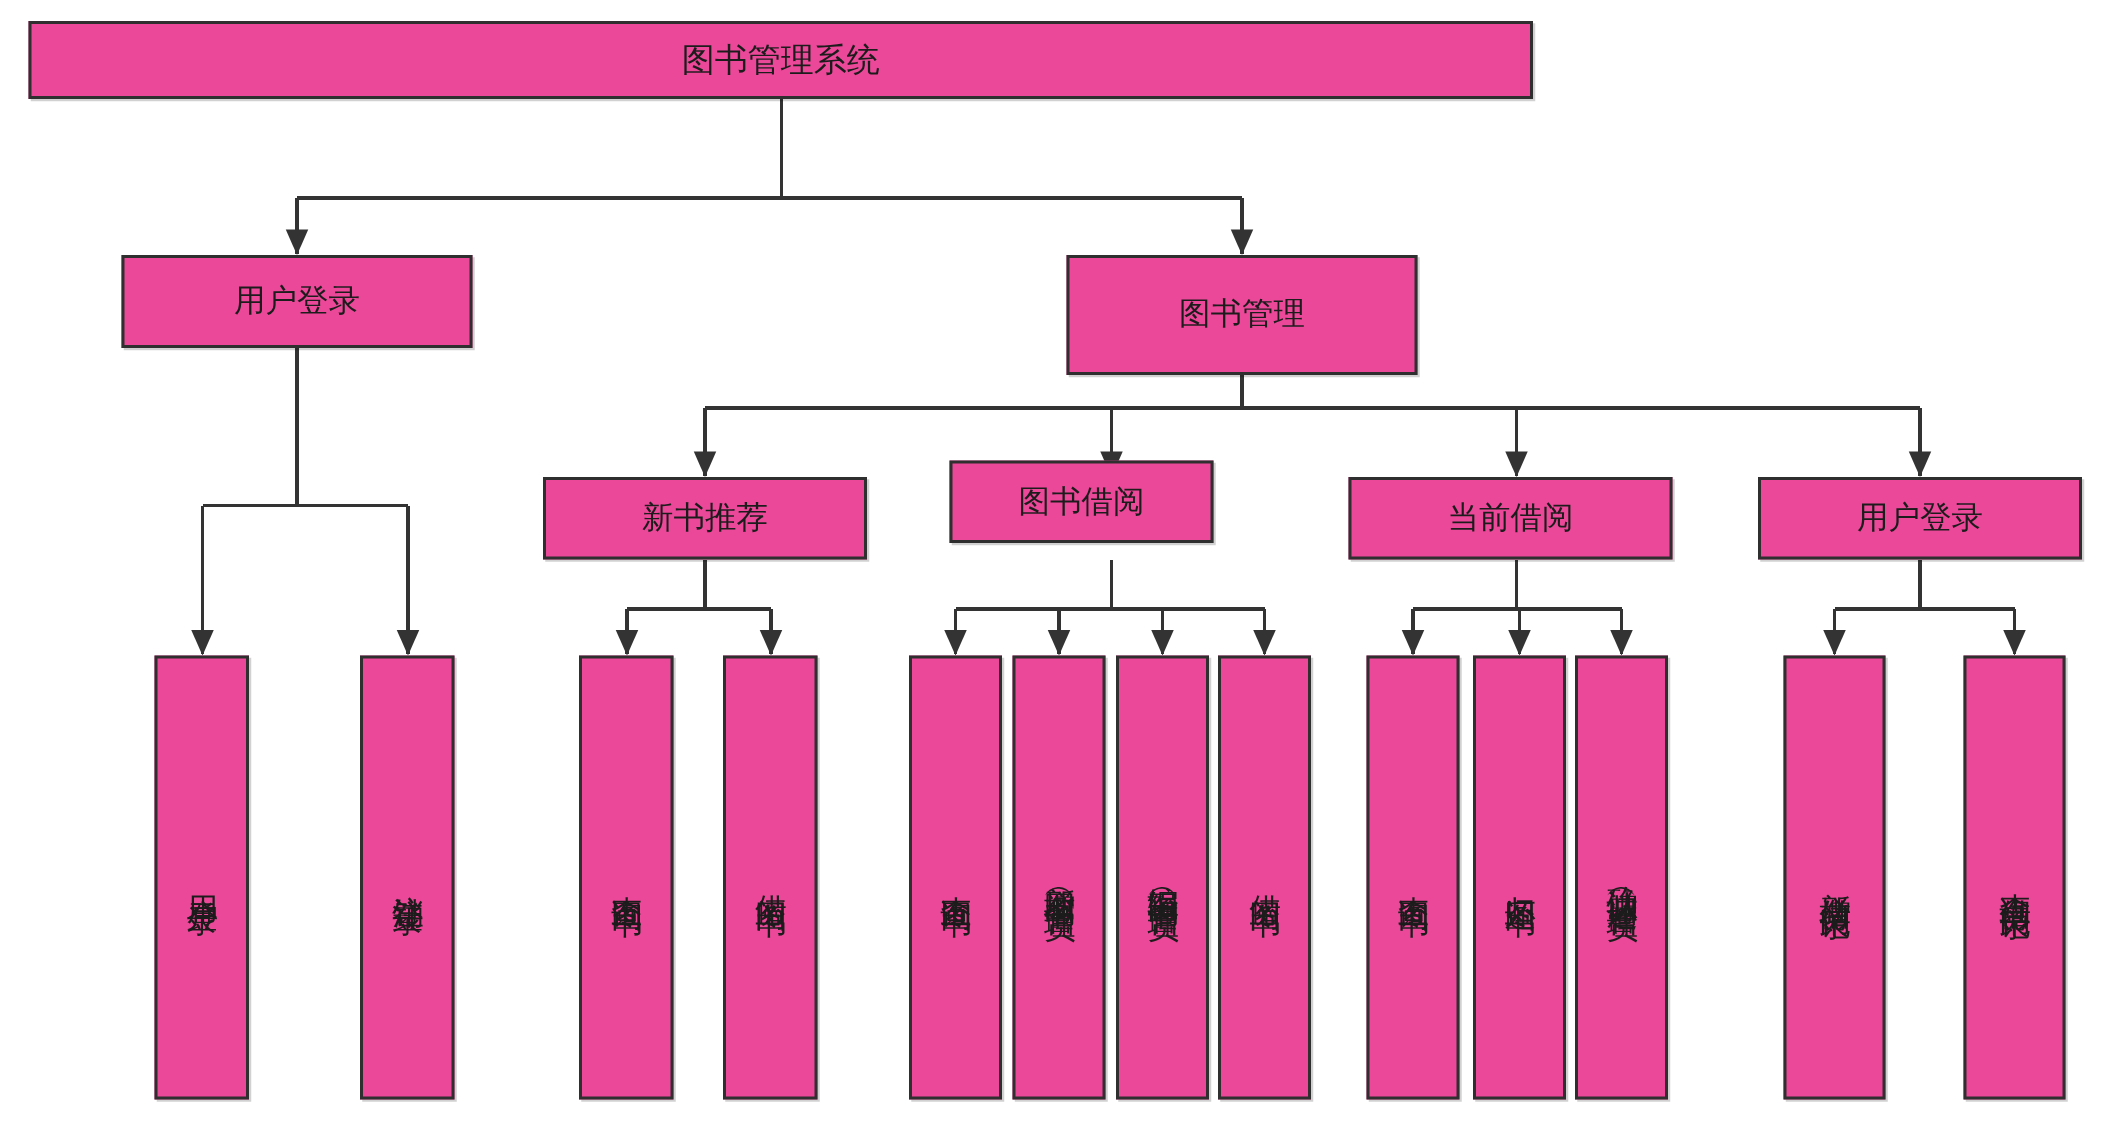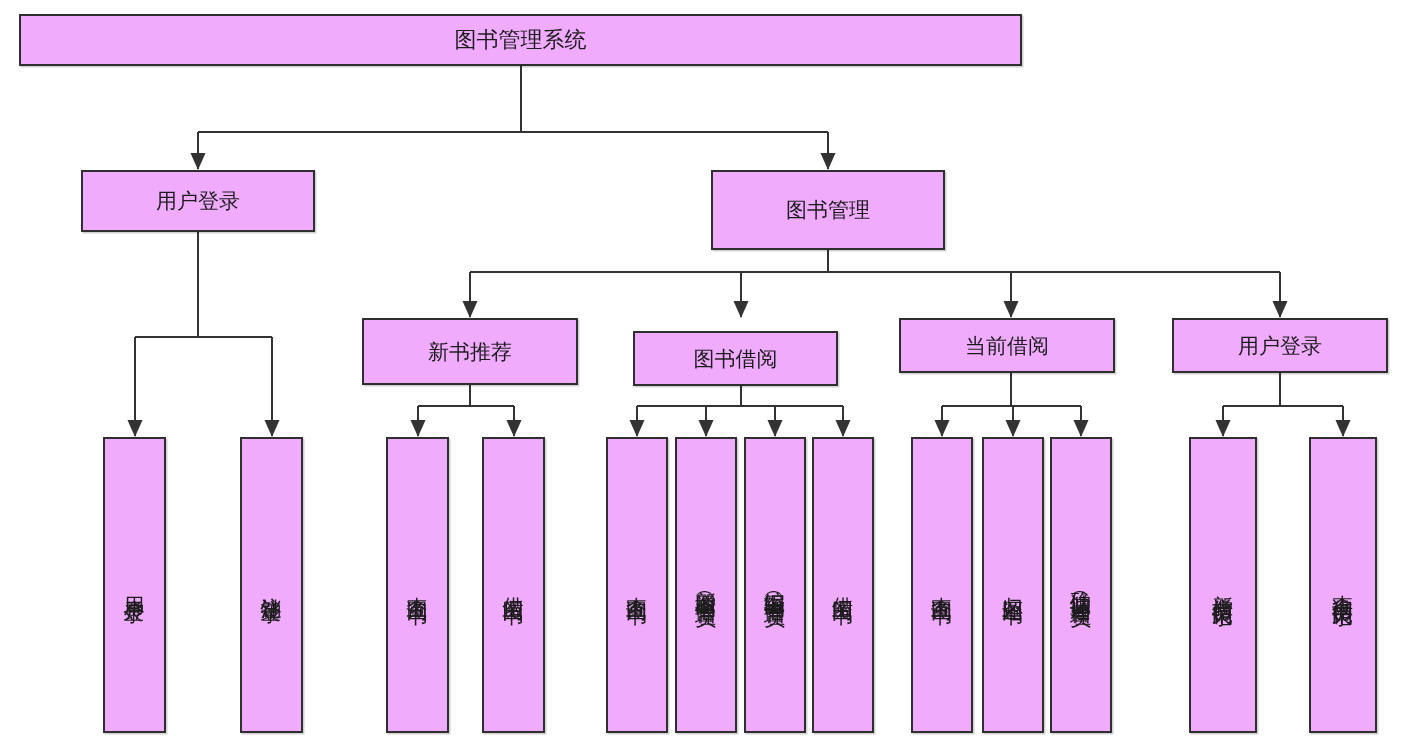--- a/index.html
+++ b/index.html
@@ -15,21 +15,21 @@
     position: relative;
   }
   #diagram-root {
     position: relative;
     width: 1405px;
     height: 747px;
   }
   .node-box {
     position: absolute;
     box-sizing: border-box;
-    background: #f0abfc;
+    background: #ec4899;
     border: 2.5px solid #2f2f2f;
     display: flex;
     align-items: center;
     justify-content: center;
     box-shadow: 1.5px 1.5px 0 rgba(0,0,0,0.18);
   }
   .node-label {
     color: #1c1c1c;
     line-height: 1.12;
     text-align: center;
@@ -132,24 +132,24 @@
   <div id="nodes-layer">
       <div class="node-box horizontal root" style="left: 19px; top: 14px; width: 1003px; height: 52px;">
         <span class="node-label">图书管理系统</span>
       </div>
       <div class="node-box horizontal" style="left: 81px; top: 170px; width: 234px; height: 62px;">
         <span class="node-label">用户登录</span>
       </div>
       <div class="node-box horizontal" style="left: 711px; top: 170px; width: 234px; height: 80px;">
         <span class="node-label">图书管理</span>
       </div>
-      <div class="node-box horizontal" style="left: 362px; top: 318px; width: 216px; height: 67px;">
+      <div class="node-box horizontal" style="left: 362px; top: 318px; width: 216px; height: 55px;">
         <span class="node-label">新书推荐</span>
       </div>
-      <div class="node-box horizontal" style="left: 633px; top: 331px; width: 205px; height: 55px;">
+      <div class="node-box horizontal" style="left: 633px; top: 307px; width: 176px; height: 55px;">
         <span class="node-label">图书借阅</span>
       </div>
       <div class="node-box horizontal" style="left: 899px; top: 318px; width: 216px; height: 55px;">
         <span class="node-label">当前借阅</span>
       </div>
       <div class="node-box horizontal" style="left: 1172px; top: 318px; width: 216px; height: 55px;">
         <span class="node-label">用户登录</span>
       </div>
       <div class="node-box vertical" style="left: 103px; top: 437px; width: 63px; height: 296px;">
         <span class="node-label">用户登录</span>

